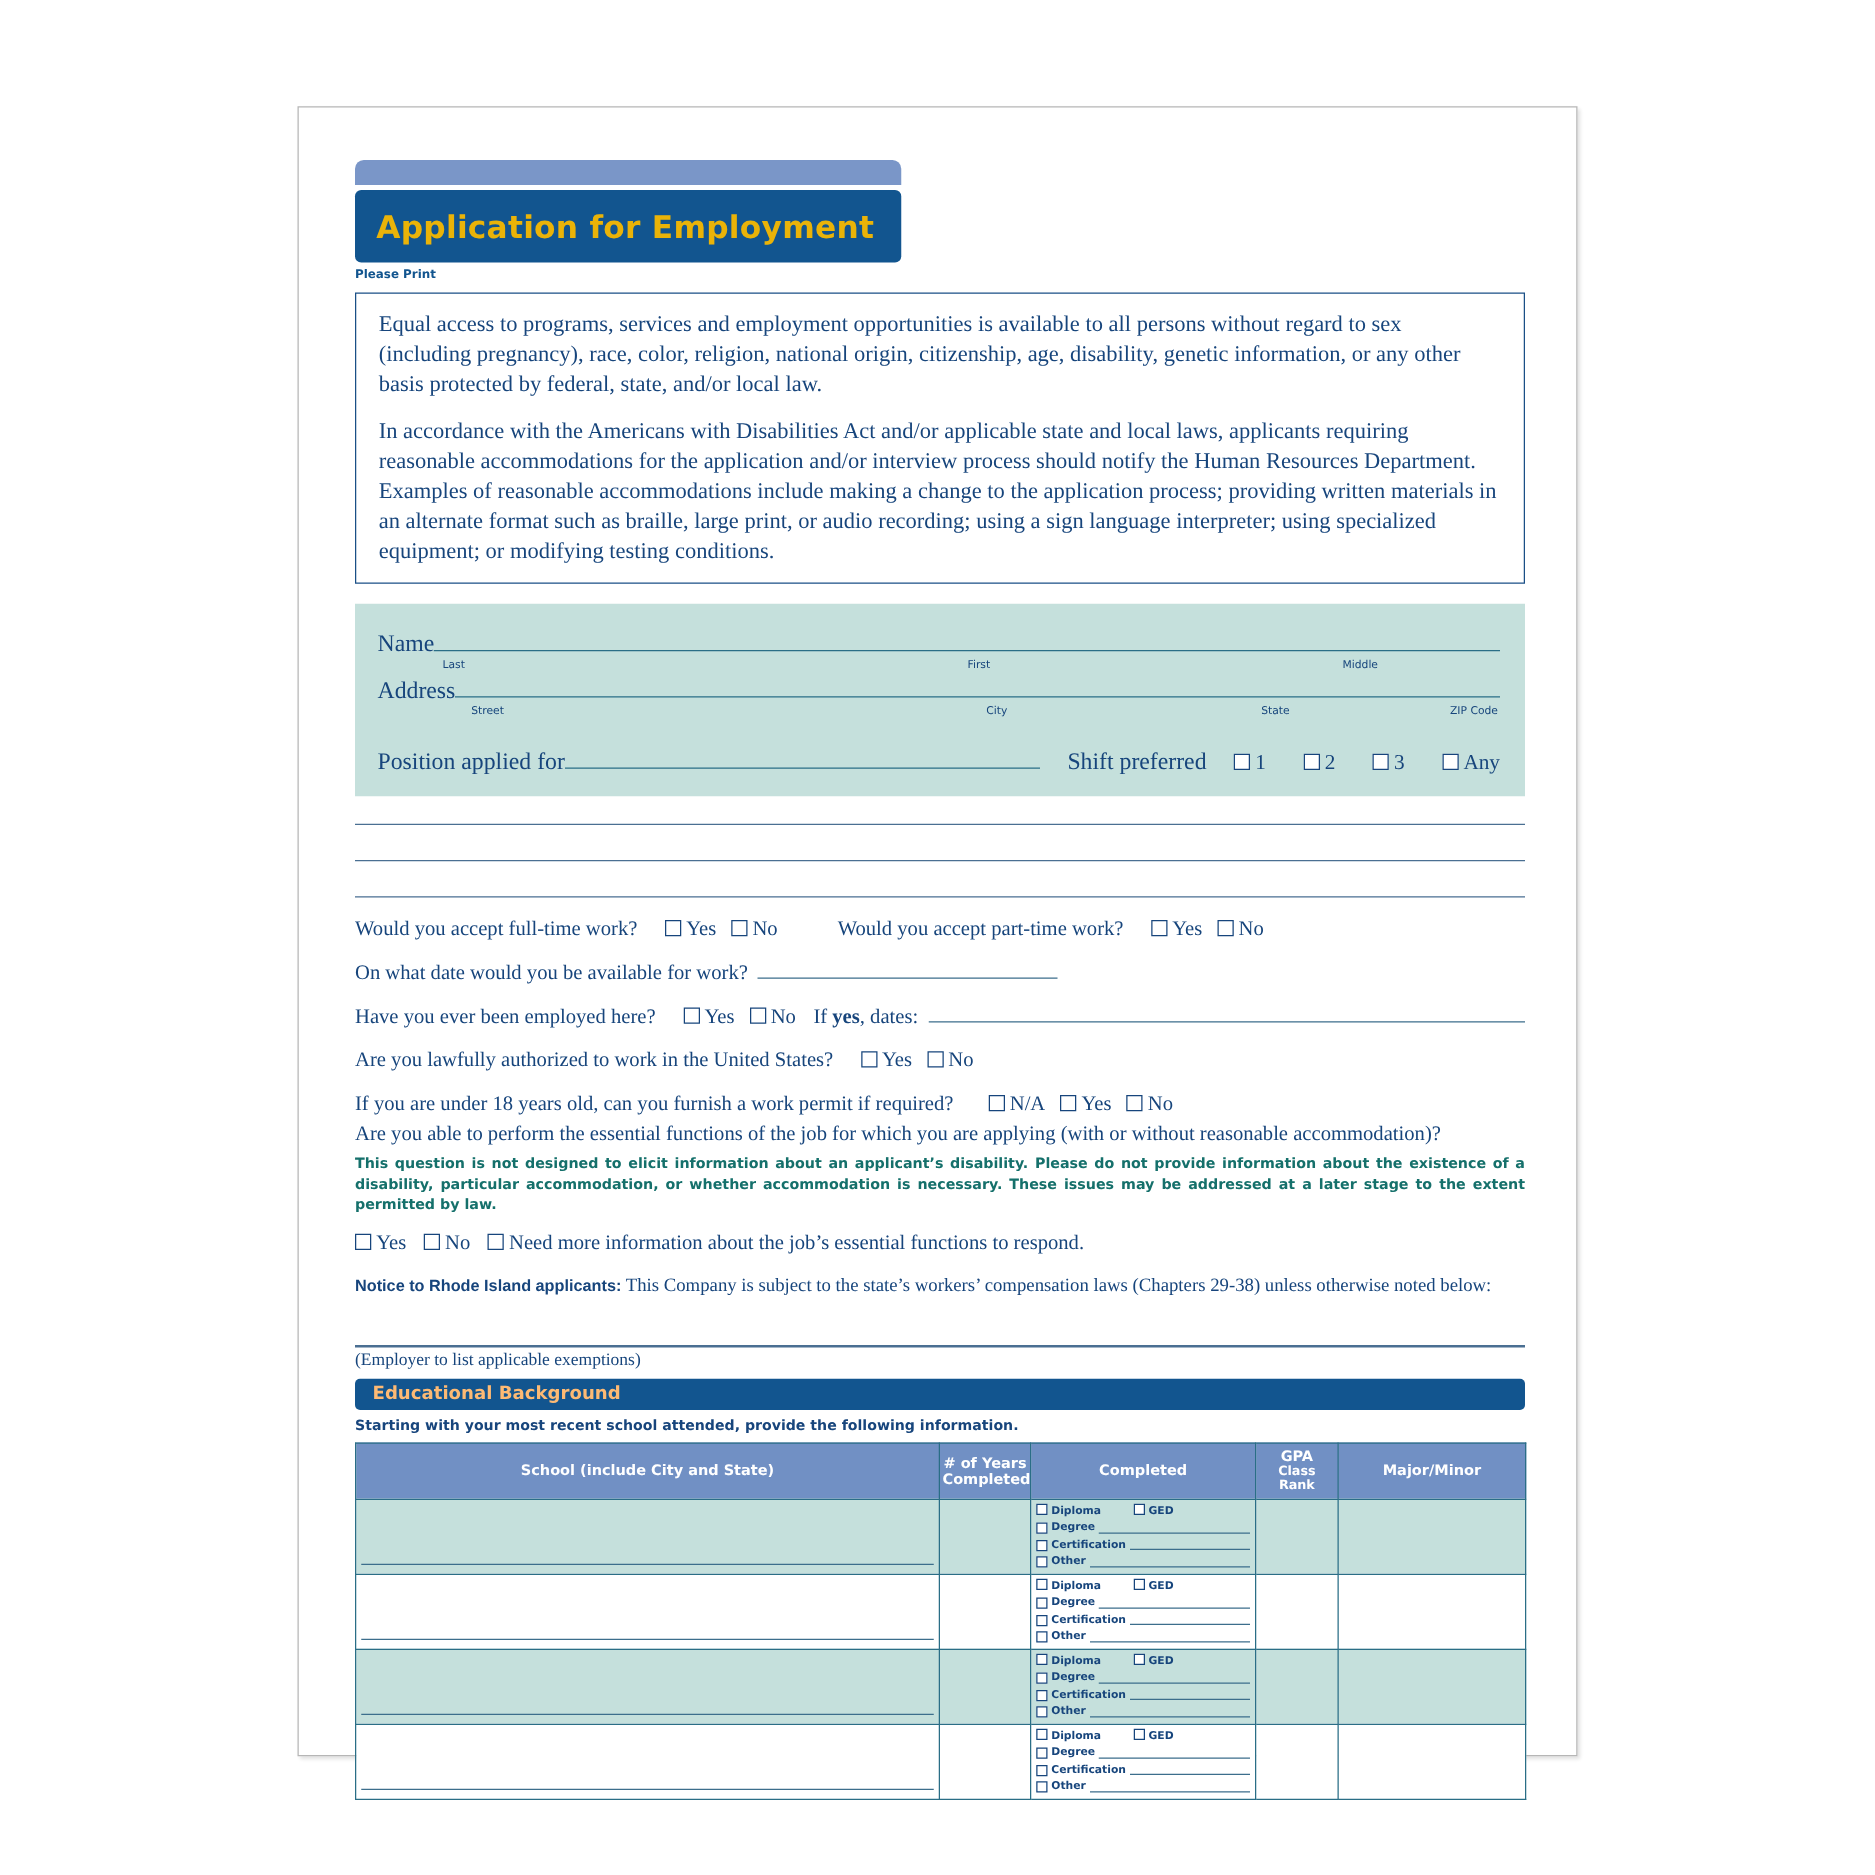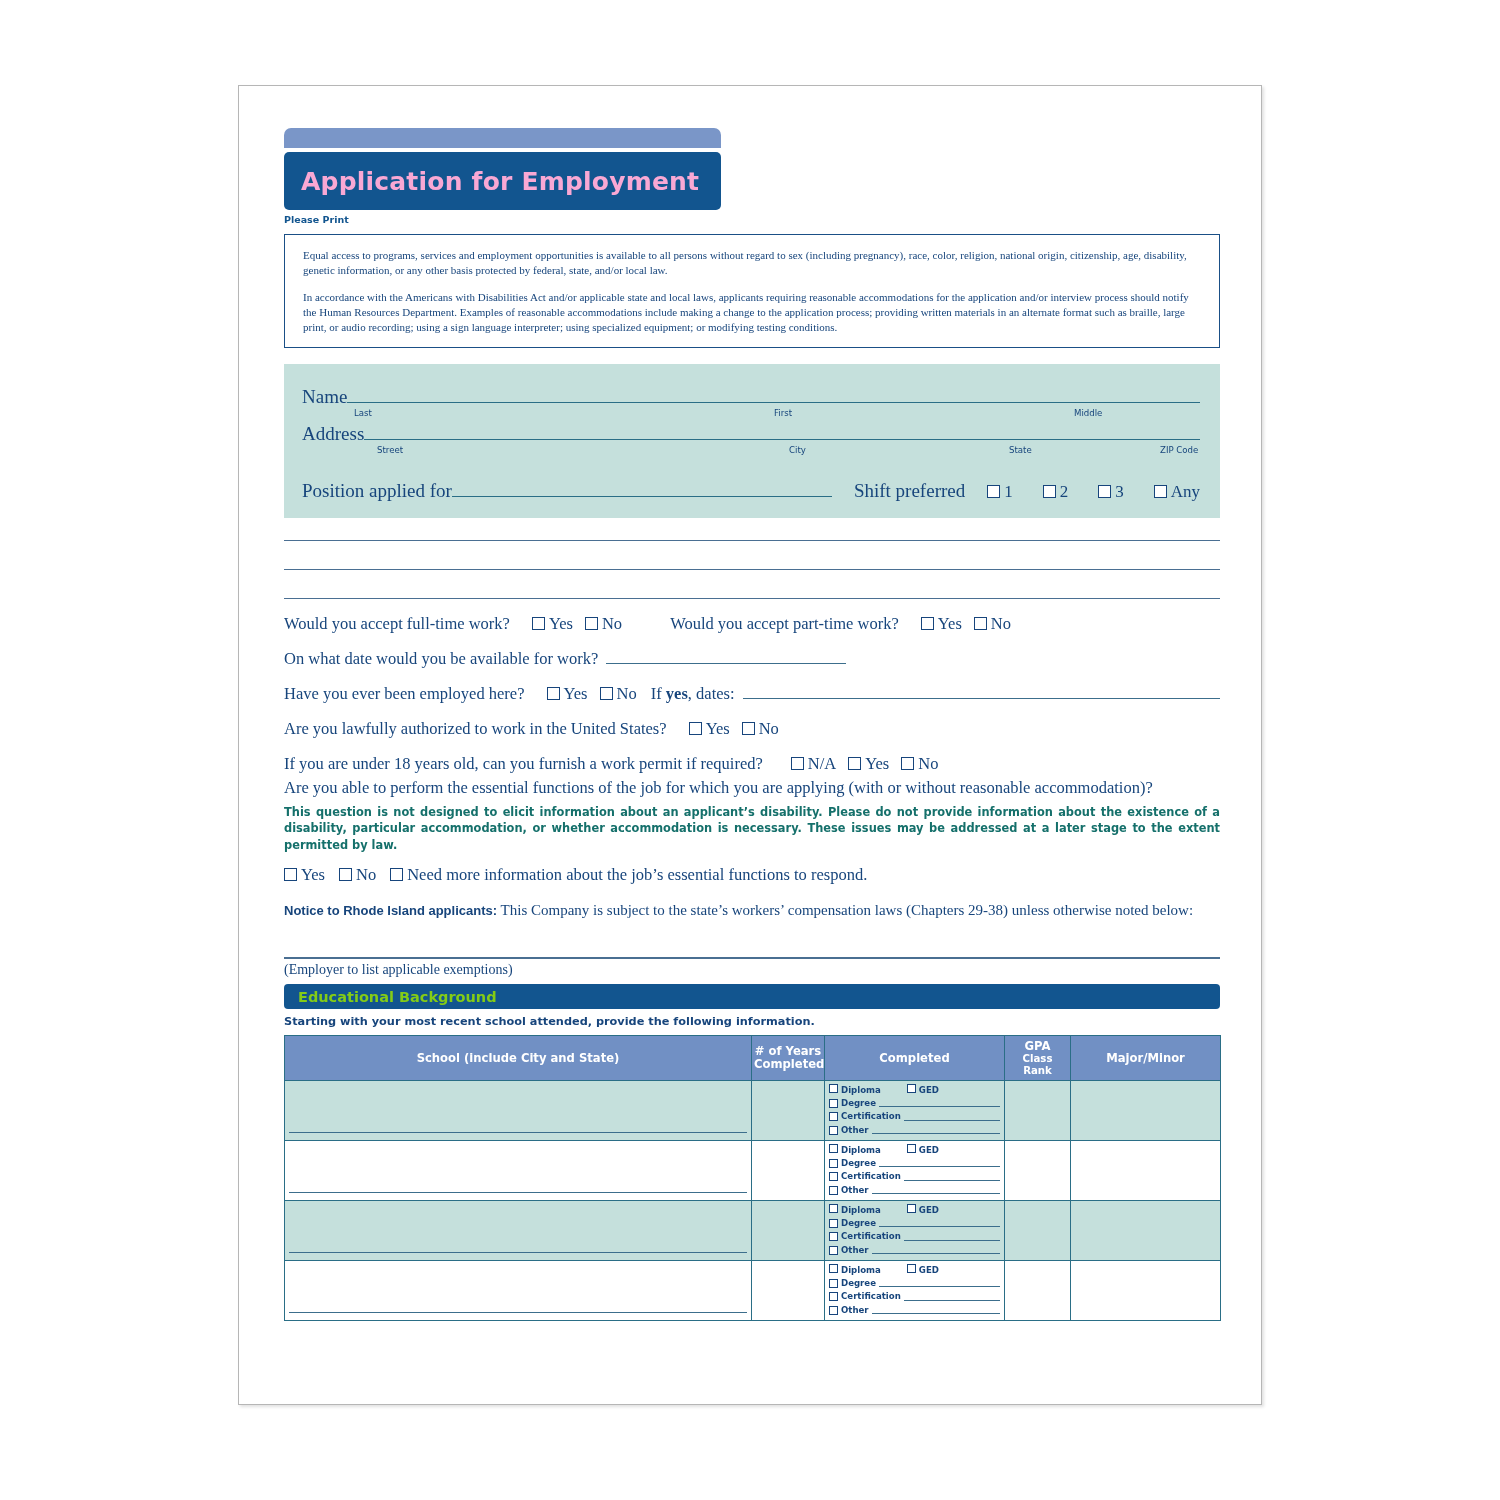--- a/index.html
+++ b/index.html
@@ -37,41 +37,41 @@
     margin-bottom: 4px;
   }
   .banner-main {
     height: 58px;
     background: #12558f;
     border-radius: 5px;
     display: flex; align-items: center;
     padding-left: 17px;
   }
   .banner-main .t {
-    color: #f9a8d4;
+    color: #eab308;
     font-family: "DejaVu Sans", sans-serif;
     font-weight: bold;
     font-size: 25px;
     letter-spacing: 0.2px;
   }
   .please-print {
     margin-top: 4px;
     font-family: "DejaVu Sans", sans-serif;
     font-weight: bold;
     font-size: 9.5px;
     color: #12558f;
   }
 
   
   .notice-box {
     margin-top: 9px;
     border: 1.5px solid #1a4f86;
     padding: 13px 20px 13px 18px;
     color: #17457c;
-    font-size: 11px;
+    font-size: 18px;
     line-height: 1.33;
   }
   .notice-box p { margin: 0; }
   .notice-box p + p { margin-top: 13px; }
 
   
   .mint-panel {
     margin-top: 16px;
     background: #c5e0dc;
     padding: 22px 20px 16px 18px;
@@ -141,21 +141,21 @@
   
   .sec-banner {
     margin-top: 6px;
     background: #12558f;
     border-radius: 4px;
     height: 25px;
     display: flex; align-items: center;
     padding-left: 14px;
   }
   .sec-banner span {
-    color: #84cc16;
+    color: #fdba74;
     font-family: "DejaVu Sans", sans-serif;
     font-weight: bold;
     font-size: 14.5px;
   }
   .sec-sub {
     margin-top: 6px;
     font-family: "DejaVu Sans", sans-serif;
     font-weight: bold;
     font-size: 11.3px;
     color: #17457c;

